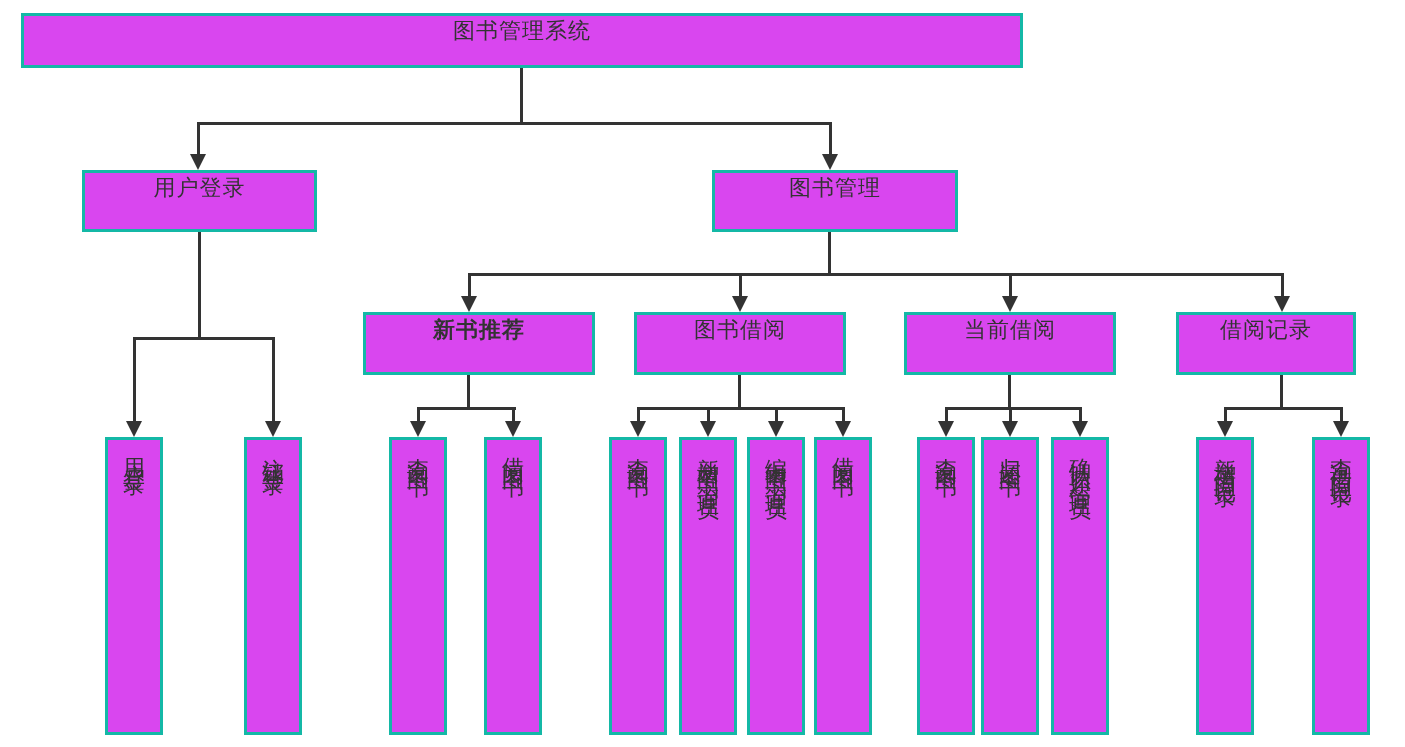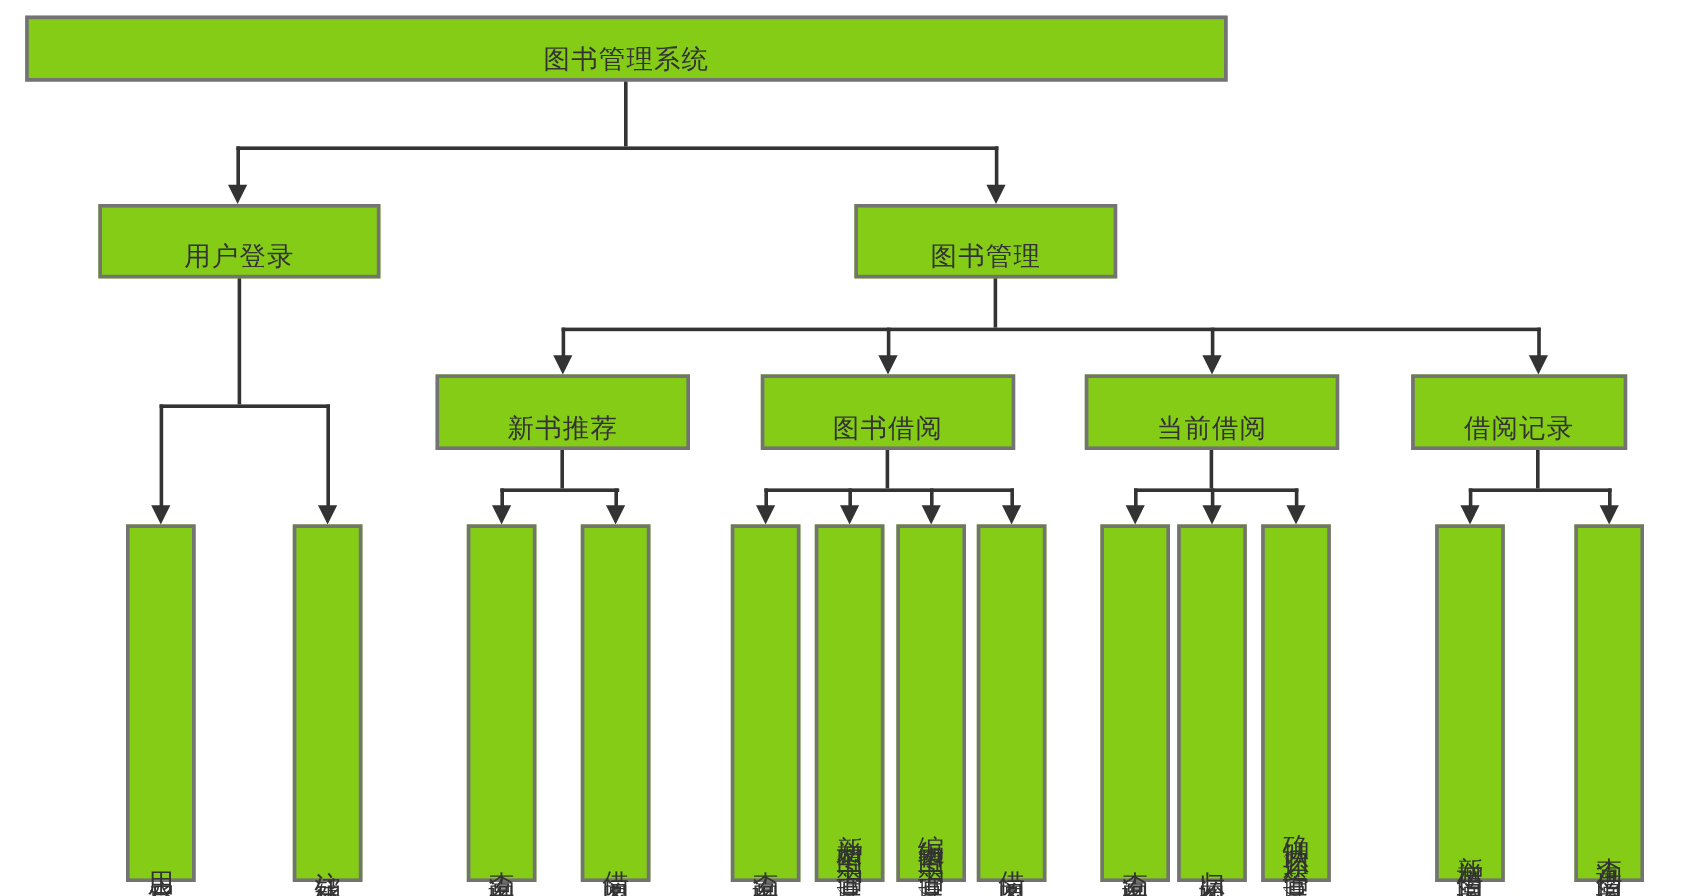--- a/index.html
+++ b/index.html
@@ -6,24 +6,24 @@
   #canvas{
     position:relative;
     width:1405px;height:747px;
     background:#ffffff;
     font-family:"Liberation Sans","DejaVu Sans",sans-serif;
     color:#333333;
     overflow:hidden;
   }
   .box{
     position:absolute;
-    background:#84cc16;
-    border:3px solid #737373;
+    background:#d946ef;
+    border:3px solid #14b8a6;
     box-sizing:border-box;
-    display:flex;align-items:flex-end;justify-content:center;
+    display:flex;align-items:flex-start;justify-content:center;
     font-size:22px;
     letter-spacing:1px;
     color:#333333;
   }
   .leaf{
     width:58px;height:298px;top:437px;
   }
   .leaf span{
     writing-mode:vertical-lr;
     text-orientation:mixed;
@@ -62,37 +62,37 @@
   </div>
 
   <div class="vline" style="left:520px;top:68px;height:54px;"></div>
   <div class="hline" style="left:197px;top:122px;width:635px;"></div>
   <div class="arrow" style="left:190px;top:122px;height:48px;"></div>
   <div class="arrow" style="left:822px;top:122px;height:48px;"></div>
 
   <div class="box" style="left:82px;top:170px;width:235px;height:62px;">
     <span>用户登录</span>
   </div>
-  <div class="box" style="left:712px;top:170px;width:219px;height:62px;">
+  <div class="box" style="left:712px;top:170px;width:246px;height:62px;">
     <span>图书管理</span>
   </div>
 
   <div class="vline" style="left:198px;top:232px;height:105px;"></div>
   <div class="hline" style="left:133px;top:337px;width:142px;"></div>
   <div class="arrow" style="left:126px;top:337px;height:100px;"></div>
   <div class="arrow" style="left:265px;top:337px;height:100px;"></div>
 
   <div class="vline" style="left:828px;top:232px;height:41px;"></div>
   <div class="hline" style="left:468px;top:273px;width:816px;"></div>
   <div class="arrow" style="left:461px;top:273px;height:39px;"></div>
   <div class="arrow" style="left:732px;top:273px;height:39px;"></div>
   <div class="arrow" style="left:1002px;top:273px;height:39px;"></div>
   <div class="arrow" style="left:1274px;top:273px;height:39px;"></div>
 
-  <div class="box" style="left:363px;top:312px;width:212px;height:63px;">
+  <div class="box" style="left:363px;top:312px;width:232px;height:63px;font-weight:bold;">
     <span>新书推荐</span>
   </div>
   <div class="box" style="left:904px;top:312px;width:212px;height:63px;">
     <span>当前借阅</span>
   </div>
   <div class="box" style="left:634px;top:312px;width:212px;height:63px;">
     <span>图书借阅</span>
   </div>
   <div class="box" style="left:1176px;top:312px;width:180px;height:63px;">
     <span>借阅记录</span>

